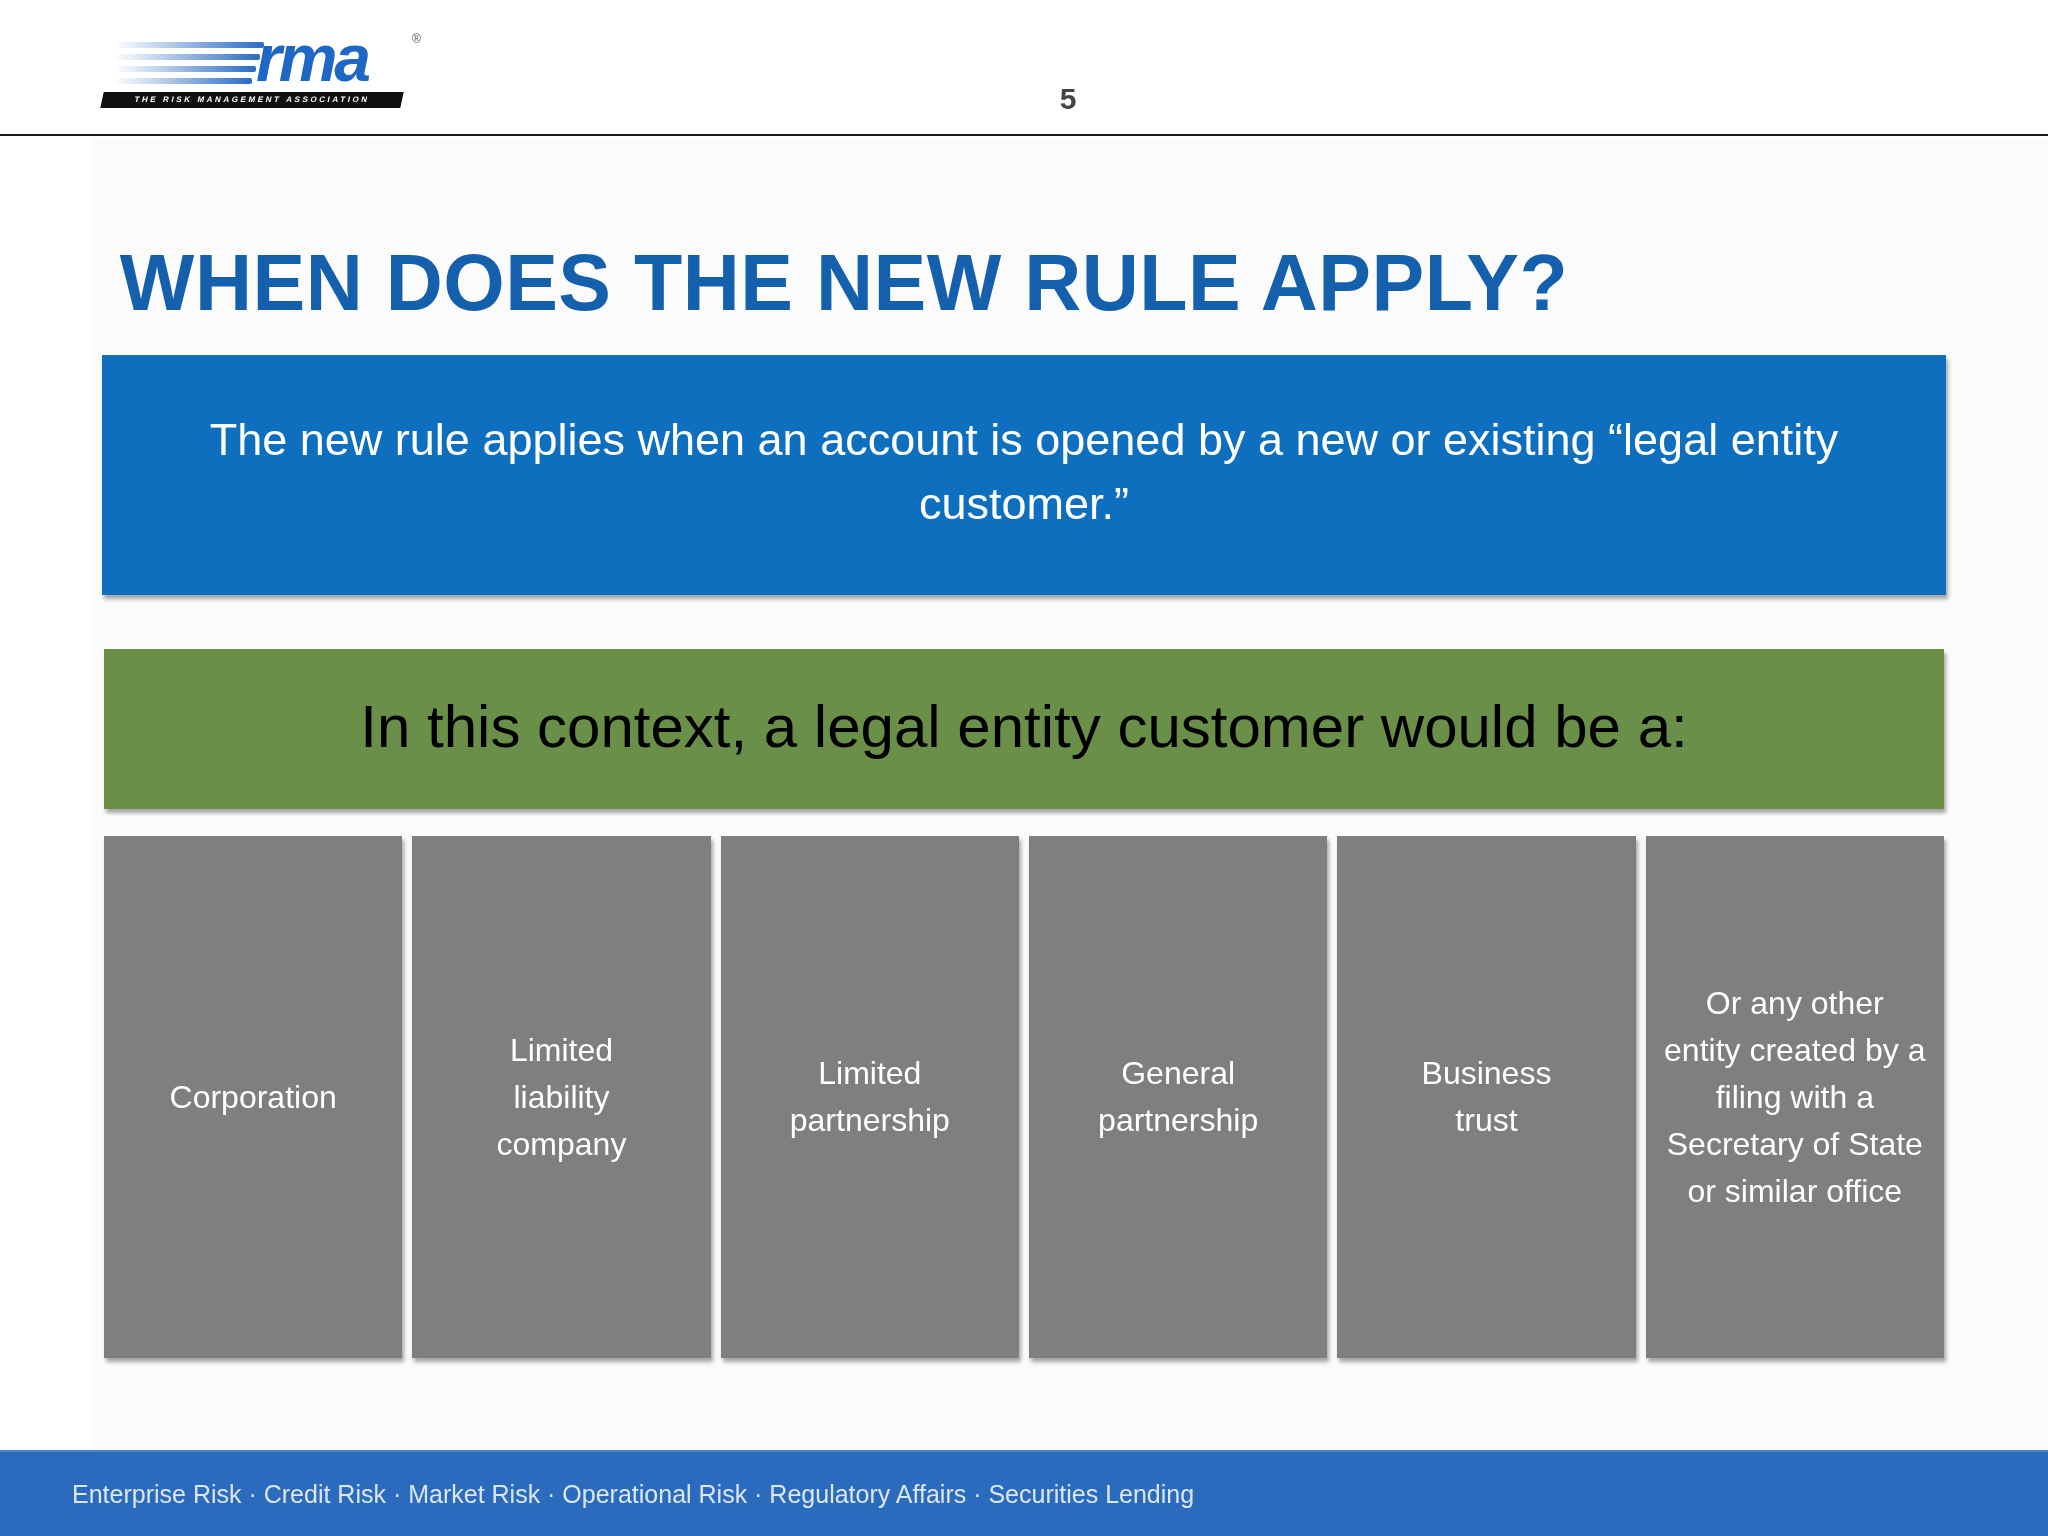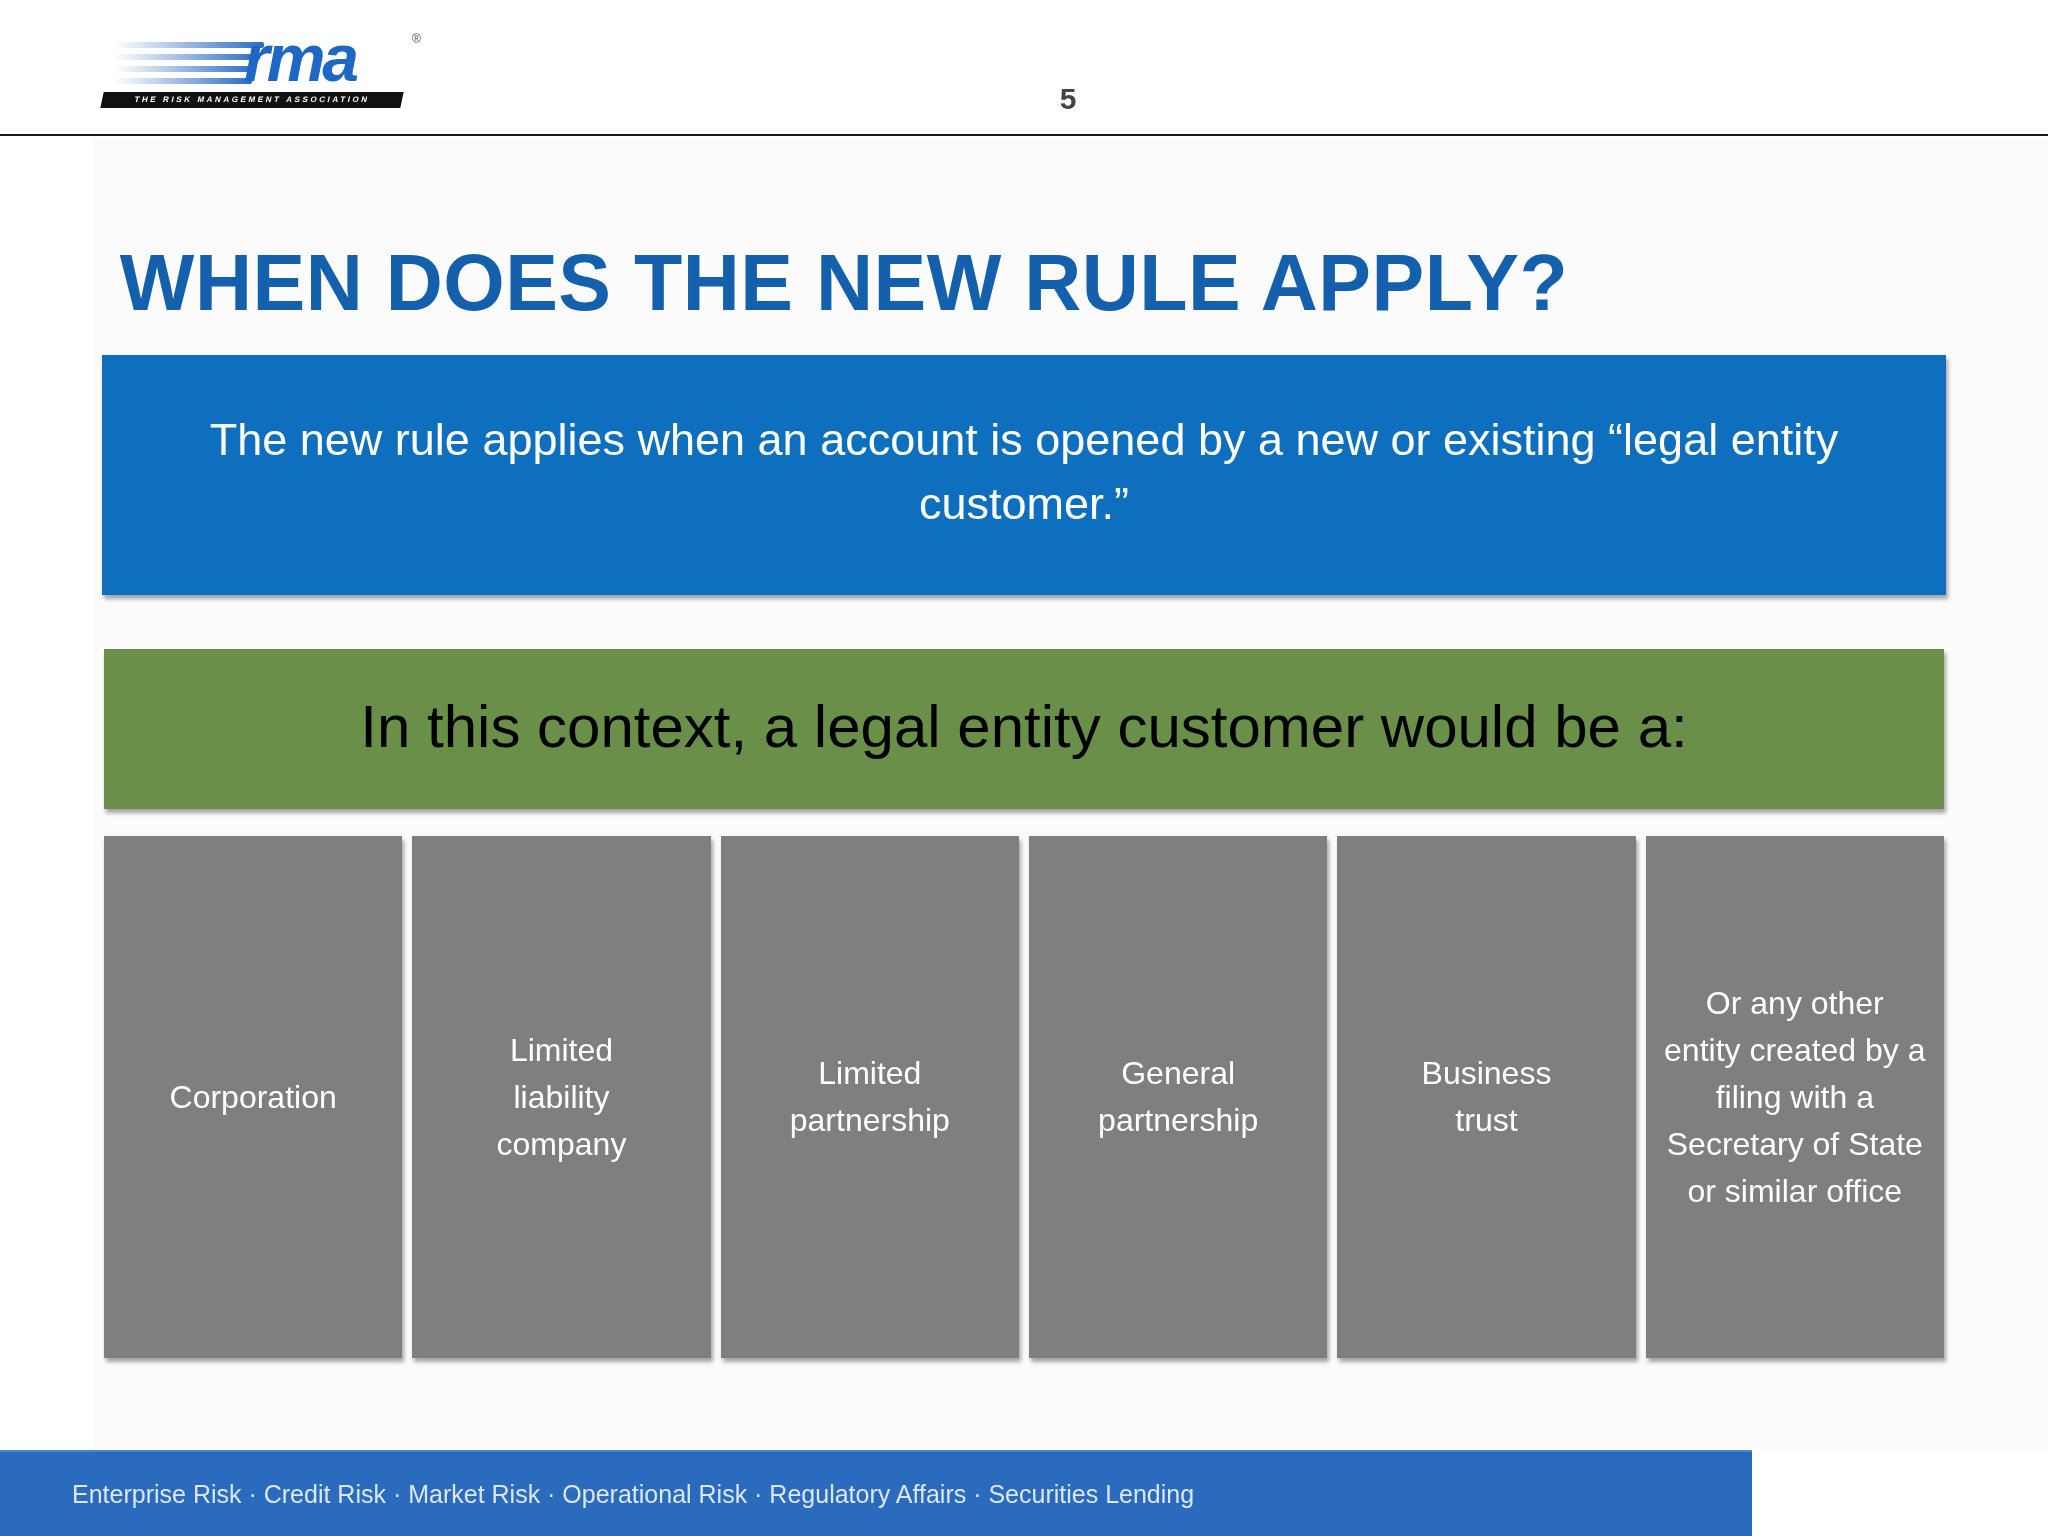--- a/index.html
+++ b/index.html
@@ -7,21 +7,21 @@
     width: 2048px; height: 1536px; position: relative; overflow: hidden;
     background: #ffffff; font-family: "Liberation Sans", sans-serif;
   }
   .slide-bg { position: absolute; left: 93px; top: 138px; right: 0; bottom: 86px; background: #fbfbfb; }
   .header-rule { position: absolute; left: 0; top: 134px; width: 2048px; height: 2px; background: #1a1a1a; }
 
   
   .logo { position: absolute; left: 100px; top: 30px; width: 330px; height: 82px; }
   .logo .speed { position: absolute; left: 14px; height: 6px; border-radius: 2px;
     background: linear-gradient(90deg, rgba(255,255,255,0) 0%, #b9cdea 35%, #2a6bc6 100%); }
-  .logo .rma { position: absolute; left: 144px; top: -2px; font-size: 66px; font-weight: bold; font-style: italic;
+  .logo .rma { position: absolute; left: 156px; top: -2px; font-size: 66px; font-weight: bold; font-style: italic;
     color: #1f67c4; letter-spacing: -3px; line-height: 60px; font-family: "Liberation Sans", sans-serif; }
   .logo .reg { position: absolute; left: 312px; top: 2px; font-size: 12px; color: #555; }
   .logo .bar { position: absolute; left: 2px; top: 62px; width: 300px; height: 16px; background: #111;
     transform: skewX(-12deg); color: #fff; font-size: 8px; font-weight: bold; letter-spacing: 2.6px;
     line-height: 16px; text-align: center; white-space: nowrap; overflow: hidden; }
 
   .page-number { position: absolute; left: 1040px; top: 82px; width: 56px; text-align: center;
     font-size: 30px; font-weight: bold; color: #444; }
 
   .title { position: absolute; left: 0; width: 1688px; top: 238px; text-align: center;
@@ -33,21 +33,21 @@
 
   .green-box { position: absolute; left: 104px; top: 649px; width: 1840px; height: 160px; background: #6a8f48;
     box-shadow: 2px 4px 4px rgba(0,0,0,0.35); display: flex; align-items: center; justify-content: center; }
   .green-box .txt { color: #000000; font-size: 60px; line-height: 66px; text-align: center; margin-top: -4px; }
 
   .cards { position: absolute; left: 104px; top: 836px; width: 1840px; height: 522px; display: flex; gap: 10px; }
   .card { flex: 1 1 0; background: #7f7f7f; box-shadow: 2px 4px 4px rgba(0,0,0,0.35);
     display: flex; align-items: center; justify-content: center; padding: 0 14px; box-sizing: border-box; }
   .card .txt { color: #ffffff; font-size: 32px; line-height: 47px; text-align: center; }
 
-  .footer { position: absolute; left: 0; top: 1450px; width: 1752px; height: 86px; background: #2a6bbd;
+  .footer { position: absolute; left: 0; top: 1450px; width: 2048px; height: 86px; background: #2a6bbd;
     border-top: 2px solid #4a86d0; box-sizing: border-box; }
   .footer .areas { position: absolute; left: 72px; top: 28px; font-size: 25px; color: #dde6f3; white-space: nowrap; }
   .footer .tagline { position: absolute; right: 46px; top: 26px; font-size: 38px; font-weight: bold; color: #ffffff;
     white-space: nowrap; letter-spacing: 0.3px; }
 </style>
 </head>
 <body>
 
 <div class="slide-bg"></div>
 

